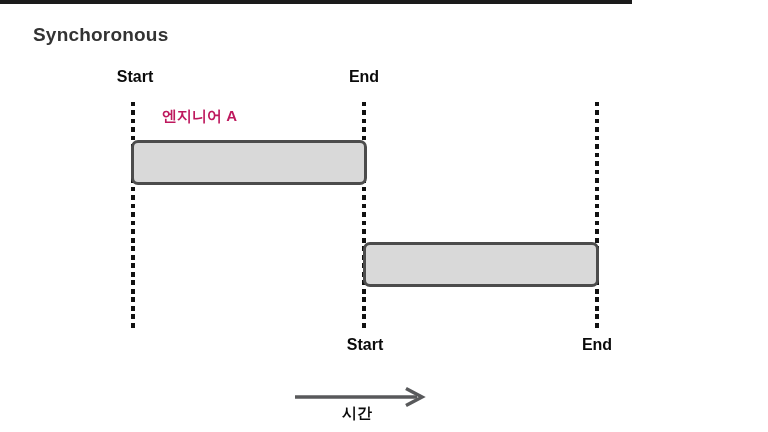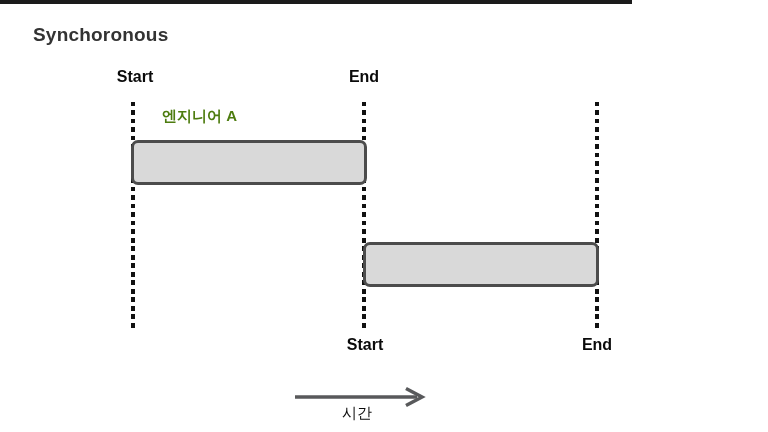--- a/index.html
+++ b/index.html
@@ -58,33 +58,33 @@
     height: 45px;
     box-sizing: border-box;
     background: #d9d9d9;
     border: 3px solid #4c4c4c;
     border-radius: 7px;
   }
   .bar-label {
     position: absolute;
     font-size: 15px;
     font-weight: bold;
-    color: #4d7c0f;
+    color: #be185d;
     white-space: nowrap;
   }
   .time-arrow {
     position: absolute;
     left: 293px; top: 385px;
   }
   .axis-label {
     position: absolute;
     left: 357px; top: 404px;
     transform: translateX(-50%);
     font-size: 15px;
-    font-weight: normal;
+    font-weight: bold;
     color: #0a0a0a;
     white-space: nowrap;
   }
 </style>
 </head>
 <body>
 
 <div class="canvas">
 
   <div class="top-border"></div>

